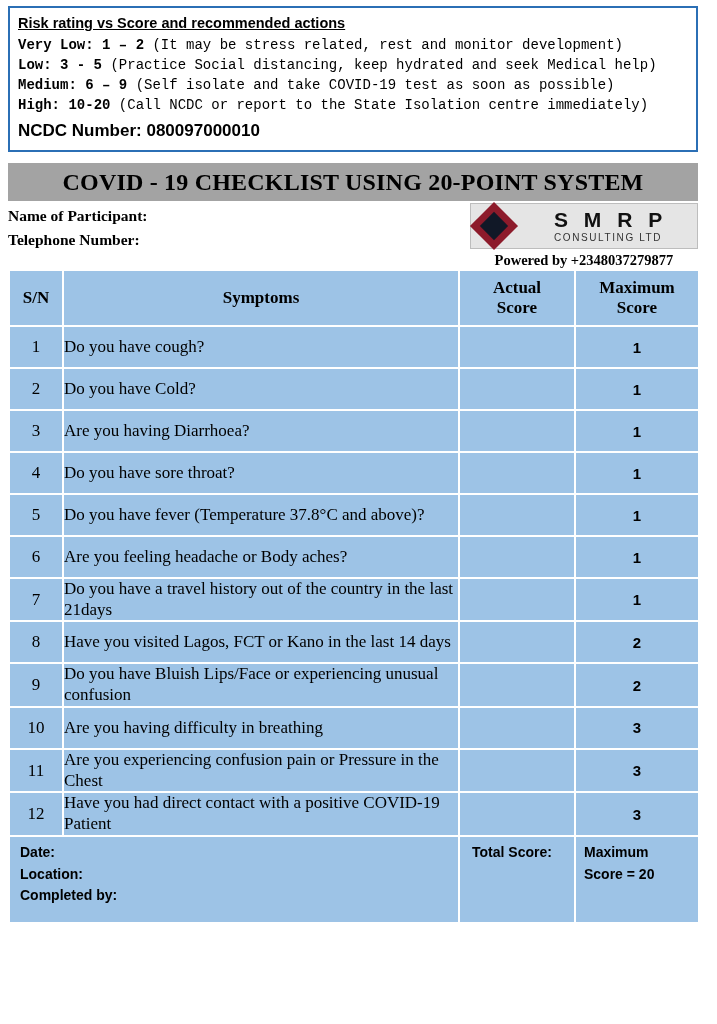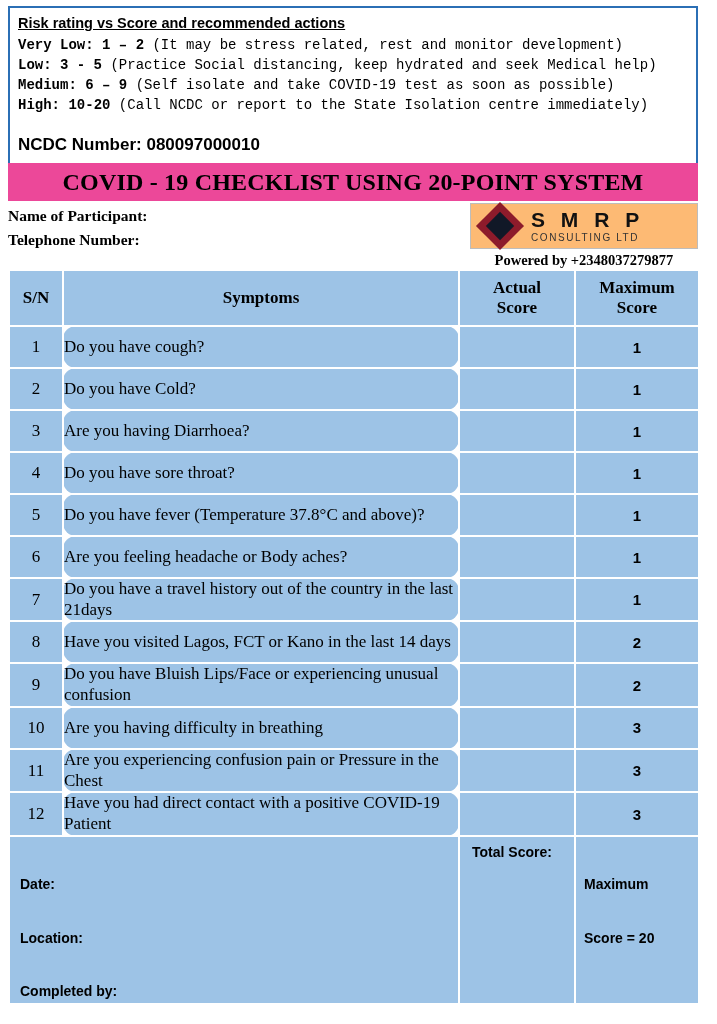--- a/index.html
+++ b/index.html
@@ -44,32 +44,32 @@
     font-family: Liberation Mono, monospace;
     font-size: 14px;
     line-height: 1.45;
     white-space: nowrap;
   }
   .risk-line b { font-weight: bold; }
   .ncdc-line {
     font-family: "Liberation Sans", sans-serif;
     font-size: 17px;
     font-weight: bold;
-    margin-top: 18px;
+    margin-top: 4px;
     line-height: 1.3;
   }
 
   
   .title-bar {
     position: absolute;
     left: 8px;
     top: 163px;
     width: 690px;
     height: 38px;
-    background: #ec4899;
+    background: #a3a3a3;
     display: flex;
     align-items: center;
     justify-content: center;
   }
   .title-bar .title-text {
     font-family: "Liberation Serif", serif;
     font-weight: bold;
     font-size: 24px;
     color: #000000;
     letter-spacing: 0.2px;
@@ -94,24 +94,24 @@
     left: 470px;
     top: 203px;
     width: 228px;
     text-align: center;
   }
   .logo-card {
     display: flex;
     align-items: center;
     justify-content: flex-start;
     border: 1px solid #bdbdbd;
-    background: #fdba74;
+    background: #e5e5e5;
     height: 46px;
-    padding-left: 6px;
     box-sizing: border-box;
+    gap: 29px;
   }
   .logo-diamond {
     width: 34px;
     height: 34px;
     background: #8d1b2b;
     transform: rotate(45deg);
     position: relative;
     margin-left: 6px;
     margin-right: 14px;
     flex: none;
@@ -182,21 +182,20 @@
   td.sn {
     text-align: center;
     font-size: 17px;
     font-family: "Liberation Serif", serif;
   }
   td.symptom {
     font-size: 17px;
     padding: 2px 8px 2px 10px;
     line-height: 1.22;
     font-family: "Liberation Serif", serif;
-    border-radius: 13px;
   }
   td.max {
     text-align: center;
     font-family: "Liberation Sans", sans-serif;
     font-weight: bold;
     font-size: 15px;
   }
   td.actual { }
 
   
@@ -204,21 +203,21 @@
     vertical-align: top;
     font-family: "Liberation Sans", sans-serif;
     font-weight: bold;
     font-size: 14px;
     line-height: 1.55;
     height: 80px;
   }
   tfoot td.foot-left { padding: 5px 0 0 10px; }
   tfoot td.foot-mid  { padding: 5px 0 0 12px; }
   tfoot td.foot-right{ padding: 5px 0 0 8px; }
-  .foot-line { display: block; margin-top: 32px; }
+  .foot-line { display: block; }
 </style>
 </head>
 <body>
 
 <div class="page">
 
   <div class="risk-box">
     <div class="risk-title">Risk rating vs Score and recommended actions</div>
 
     <div class="risk-line">

